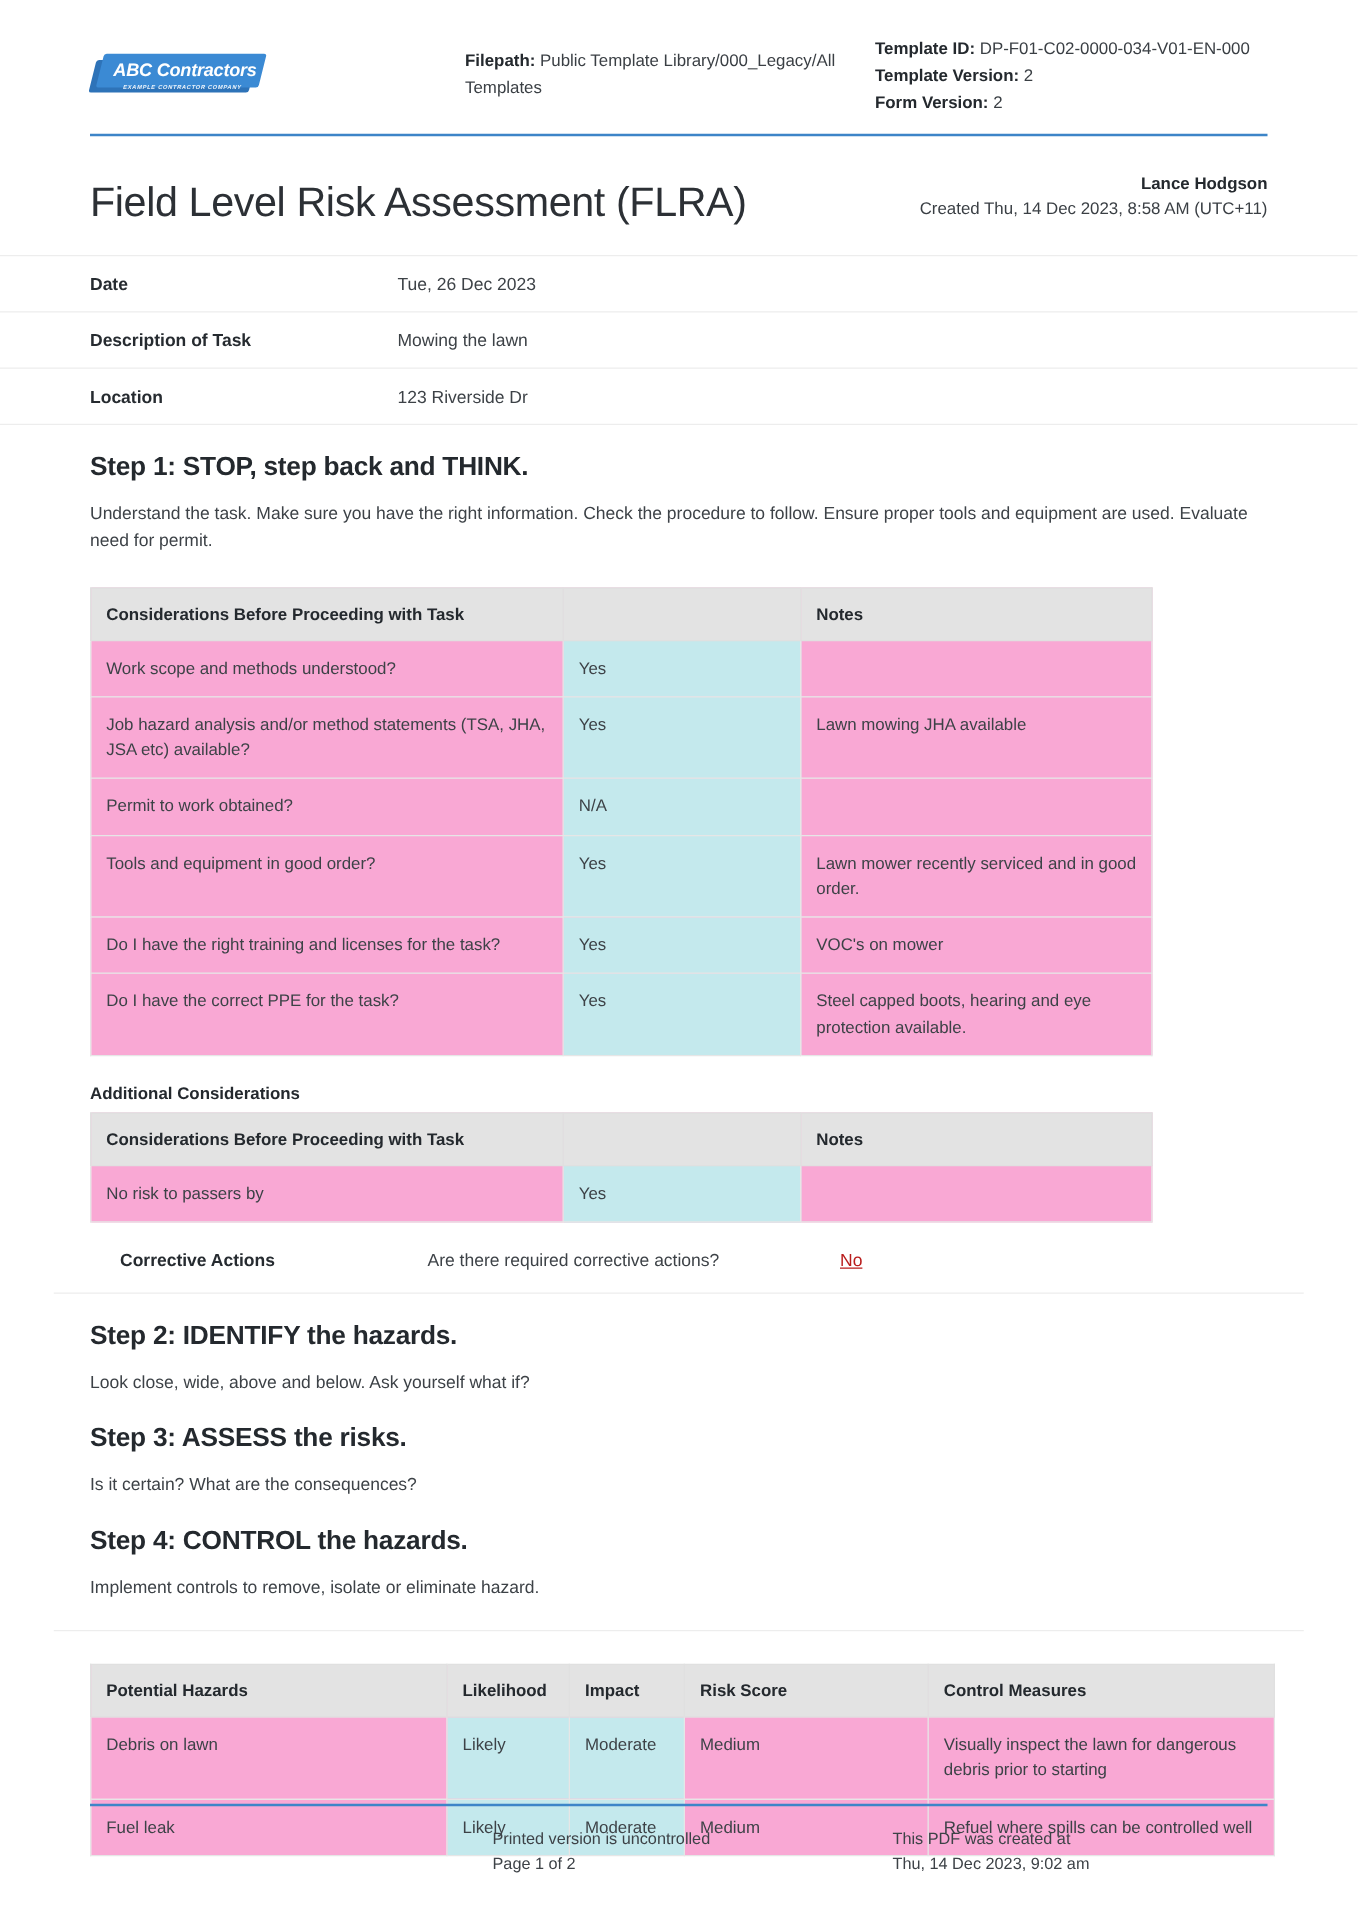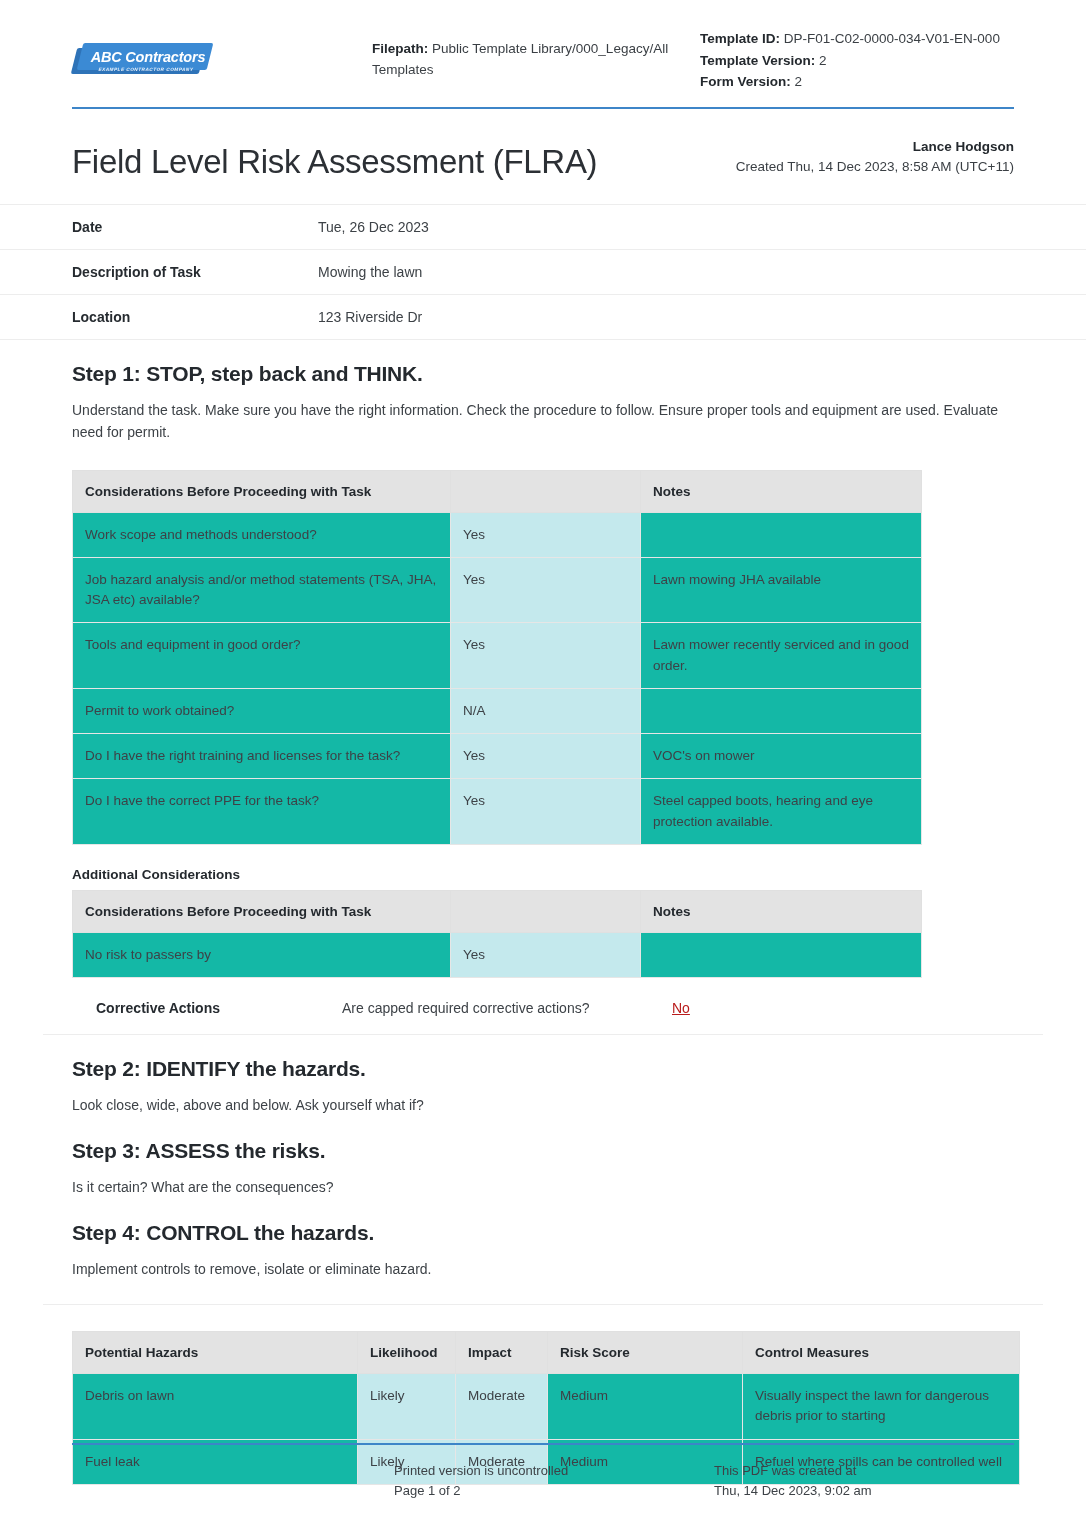--- a/index.html
+++ b/index.html
@@ -180,21 +180,21 @@
     vertical-align: middle;
   }
   table.grid td {
     padding: 12px 12px;
     border: 1px solid #e6e6e6;
     color: #3d4247;
     vertical-align: top;
     line-height: 1.5;
   }
   td.hl, th.hl { background: #c4e9ed; }
-  table.grid tr { background: #14b8a6; }
+  table.grid tr { background: #f9a8d4; }
 
   .sub-label {
     font-size: 13.5px;
     font-weight: bold;
     color: #24292e;
     margin: 22px 0 8px 0;
   }
 
   .corrective-row {
     display: flex;
@@ -306,28 +306,28 @@
             <td>Work scope and methods understood?</td>
             <td class="hl">Yes</td>
             <td></td>
           </tr>
           <tr>
             <td>Job hazard analysis and/or method statements (TSA, JHA, JSA etc) available?</td>
             <td class="hl">Yes</td>
             <td>Lawn mowing JHA available</td>
           </tr>
           <tr>
+            <td>Permit to work obtained?</td>
+            <td class="hl">N/A</td>
+            <td></td>
+          </tr>
+          <tr>
             <td>Tools and equipment in good order?</td>
             <td class="hl">Yes</td>
             <td>Lawn mower recently serviced and in good order.</td>
-          </tr>
-          <tr>
-            <td>Permit to work obtained?</td>
-            <td class="hl">N/A</td>
-            <td></td>
           </tr>
           <tr>
             <td>Do I have the right training and licenses for the task?</td>
             <td class="hl">Yes</td>
             <td>VOC's on mower</td>
           </tr>
           <tr>
             <td>Do I have the correct PPE for the task?</td>
             <td class="hl">Yes</td>
             <td>Steel capped boots, hearing and eye protection available.</td>
@@ -350,21 +350,21 @@
         <tr>
           <td>No risk to passers by</td>
           <td class="hl">Yes</td>
           <td></td>
         </tr>
       </tbody>
     </table>
 
     <div class="corrective-row">
       <div class="c-label">Corrective Actions</div>
-      <div class="c-q">Are capped required corrective actions?</div>
+      <div class="c-q">Are there required corrective actions?</div>
       <div class="c-a">No</div>
     </div>
   </div>
 
   <div style="height:18px"></div>
   <div class="section-divider"></div>
 
   <div class="section">
     <div class="step-heading">Step 2: IDENTIFY the hazards.</div>
     <div class="step-body">Look close, wide, above and below. Ask yourself what if?</div>

